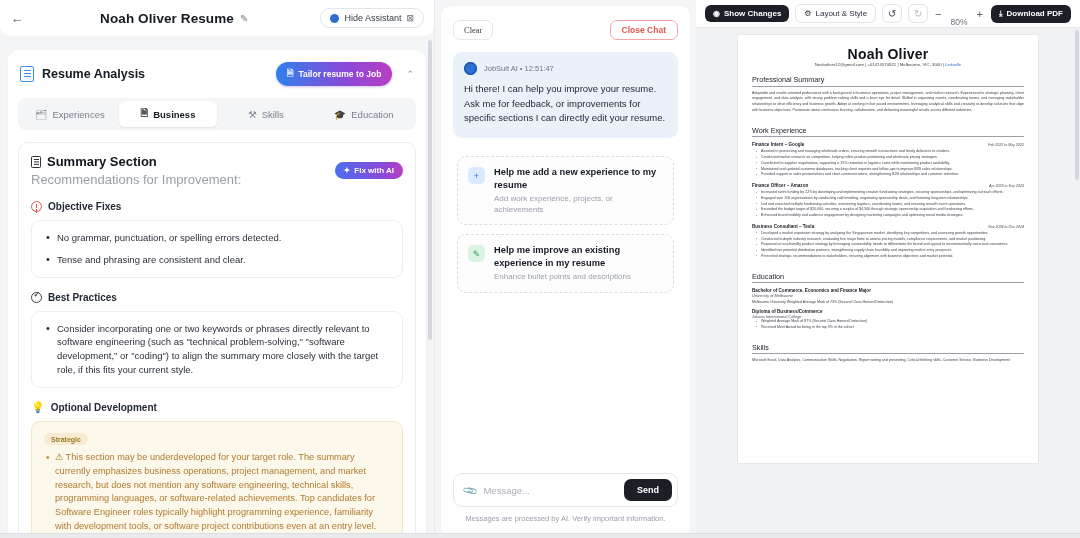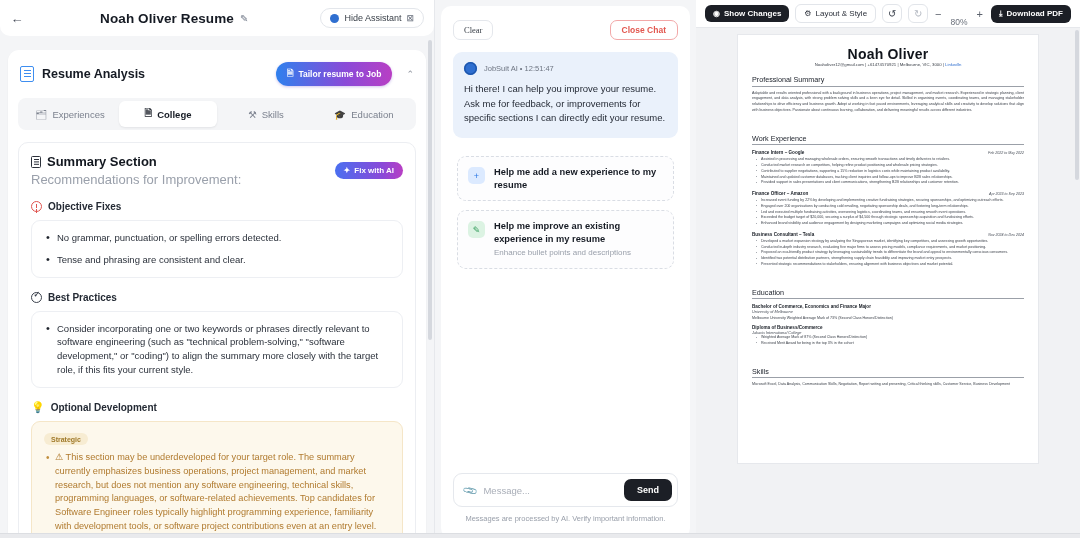--- a/index.html
+++ b/index.html
@@ -324,21 +324,21 @@
     position:relative; padding-left:5px; font-size:3.6px;
     line-height:1.6; color:#3c414a;
   }
   .rs-ul li::before {
     content:"▪"; position:absolute; left:0; top:-0.5px;
     font-size:3px; color:#6a707b;
   }
   .rs-edu-title { font-size:4.6px; font-weight:bold; color:#181d25; margin-top:5px; }
   .rs-edu-school { font-size:3.9px; font-style:italic; color:#474d57; }
   .rs-edu-note { font-size:3.6px; color:#3c414a; margin-top:2px; }
-  .sec-gap { margin-top:20px; }
+  .sec-gap { margin-top:12px; }
   .right-scrollbar {
     position:absolute; right:1px; top:30px; width:4px; height:150px;
     background:#d5d8de; border-radius:2px;
   }
   .bottom-edge {
     position:absolute; left:0; bottom:0; width:1080px; height:5px;
     background:#e9eaed; border-top:1px solid #dcdee2;
   }
 </style>
 </head>
@@ -374,21 +374,21 @@
           <span class="chev-up">⌃</span>
         </div>
 
         <div class="tabs">
           <div class="tab">
             <span>🗂</span>
             <span>Experiences</span>
           </div>
           <div class="tab active">
             <span>🗎</span>
-            <span>College</span>
+            <span>Business</span>
           </div>
           <div class="tab">
             <span>⚒</span>
             <span>Skills</span>
           </div>
           <div class="tab">
             <span>🎓</span>
             <span>Education</span>
           </div>
         </div>
@@ -461,20 +461,21 @@
           <span class="msg-author">JobSuit AI • 12:51:47</span>
         </div>
         <div class="msg-text">Hi there! I can help you improve your resume. Ask me for feedback, or improvements for specific sections I can directly edit your resume.</div>
       </div>
 
       <div class="suggest-wrap">
         <div class="suggest-card">
           <span class="sg-icon blue">+</span>
           <div>
             <div class="sg-title">Help me add a new experience to my resume</div>
+            <div class="sg-sub">Add work experience, projects, or achievements</div>
           </div>
         </div>
         <div class="suggest-card">
           <span class="sg-icon green">✎</span>
           <div>
             <div class="sg-title">Help me improve an existing experience in my resume</div>
             <div class="sg-sub">Enhance bullet points and descriptions</div>
           </div>
         </div>
       </div>

